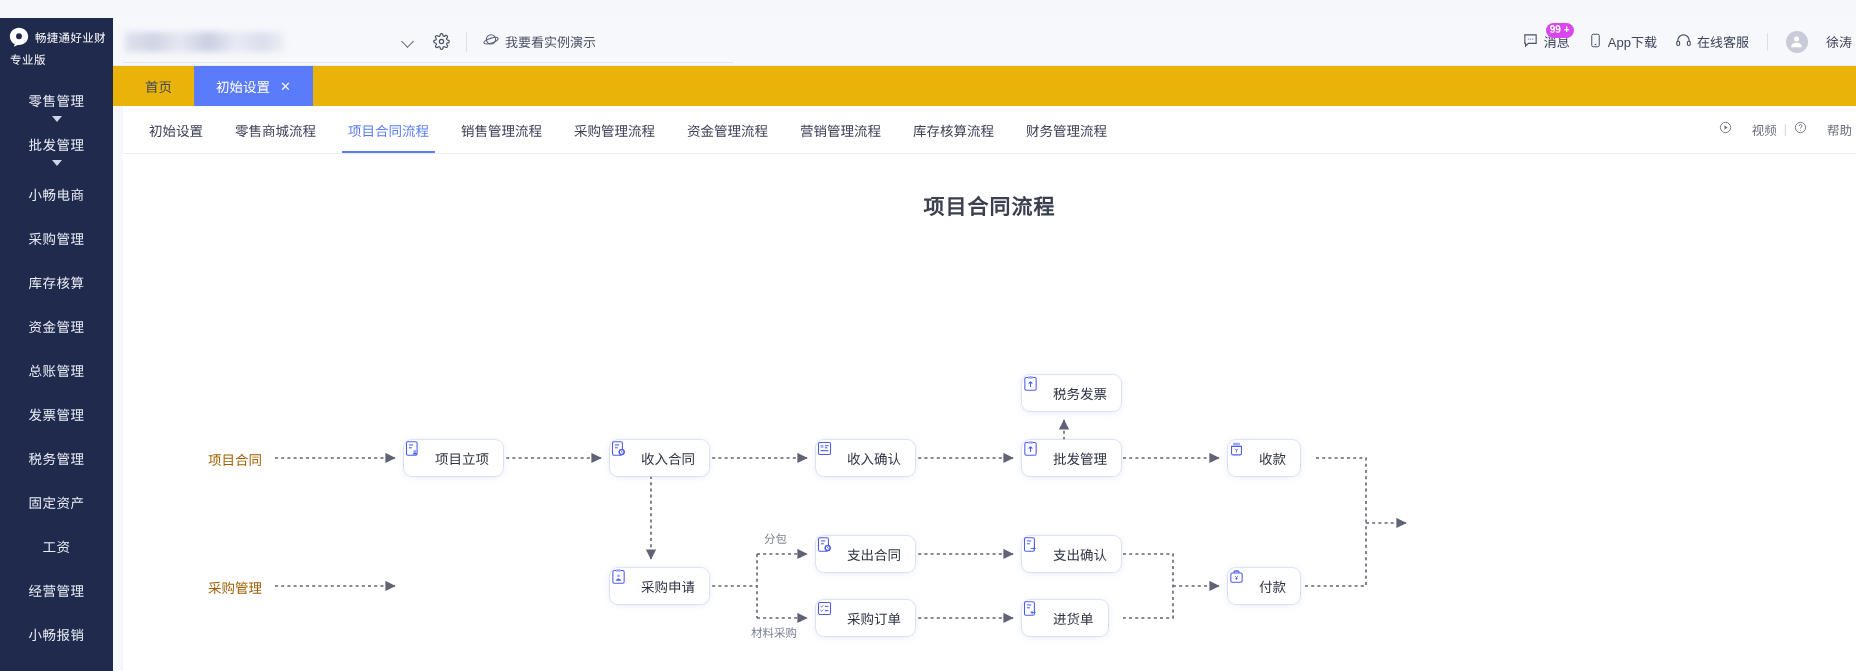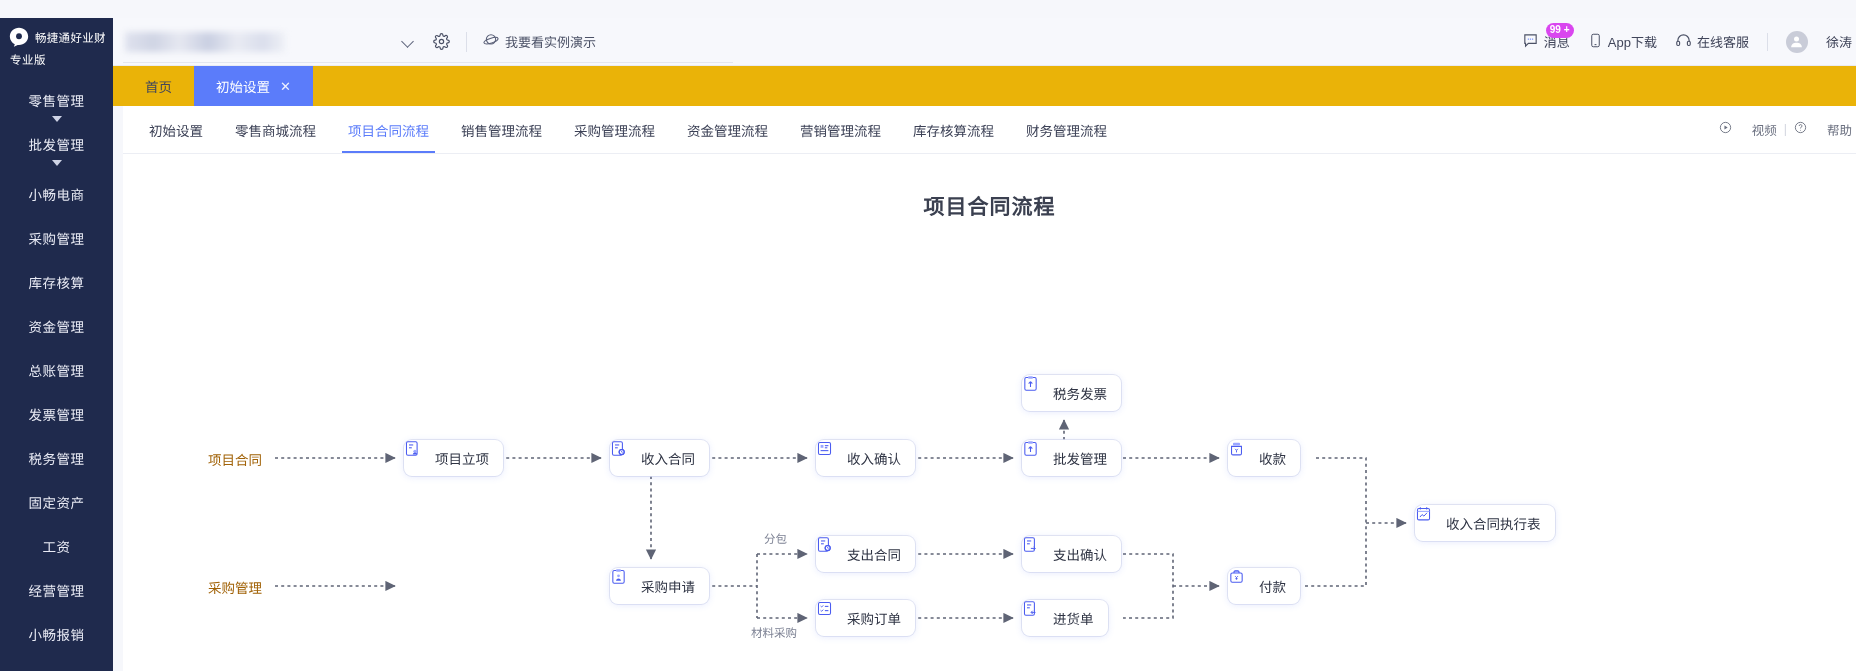--- a/index.html
+++ b/index.html
@@ -485,32 +485,20 @@
         <span class="nic">
           <svg width="17" height="17" viewBox="0 0 24 24" fill="none" stroke="#4b5cf0" stroke-width="1.5">
             <path d="M5 9h14v10a2 2 0 0 1-2 2H7a2 2 0 0 1-2-2z"></path>
             <rect x="7" y="4" width="10" height="3.6" rx="1.4" fill="#9aa6ff" stroke="none"></rect>
             <path d="M10 12.5l2 2 2-2M12 14.5v3" stroke-width="1.3"></path>
           </svg>
         </span>
         <span>收款</span>
       </div>
 
-      <div class="node" style="left:1292px; top:285px;">
-        <span class="nic">
-          <svg width="17" height="17" viewBox="0 0 24 24" fill="none" stroke="#4b5cf0" stroke-width="1.5">
-            <rect x="3.5" y="5" width="17" height="16" rx="2"></rect>
-            <line x1="3.5" y1="9" x2="20.5" y2="9" stroke="#9aa6ff"></line>
-            <line x1="7.5" y1="3" x2="7.5" y2="6.4"></line>
-              <line x1="16.5" y1="3" x2="16.5" y2="6.4"></line>
-            <path d="M7 17l3-3.5 2.6 2.2L17 11" stroke-width="1.4"></path>
-          </svg>
-        </span>
-        <span>收入合同执行表</span>
-      </div>
 
       <div class="node" style="left:487px; top:348px;">
         <span class="nic">
           <svg width="17" height="17" viewBox="0 0 24 24" fill="none" stroke="#4b5cf0" stroke-width="1.5">
             <rect x="4" y="3.5" width="16" height="18" rx="2"></rect>
             <rect x="8.5" y="1.8" width="7" height="3.4" rx="1.2" fill="#9aa6ff" stroke="none"></rect>
             <circle cx="12" cy="11" r="2" fill="#9aa6ff" stroke="none"></circle>
             <path d="M8.5 18c.4-2.1 1.8-3.2 3.5-3.2s3.1 1.1 3.5 3.2z" fill="#4b5cf0" stroke="none"></path>
           </svg>
         </span>

